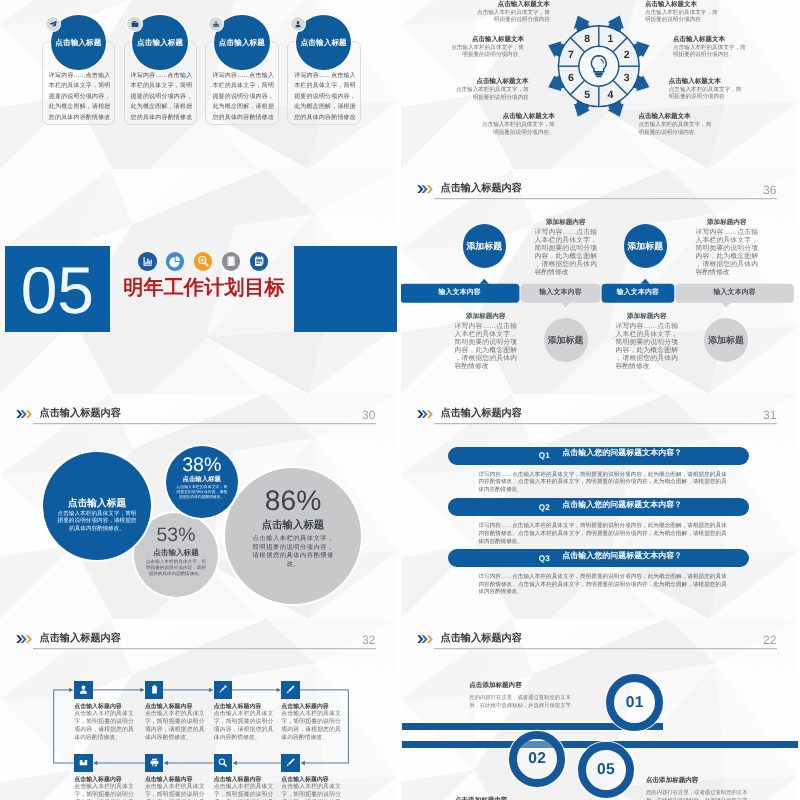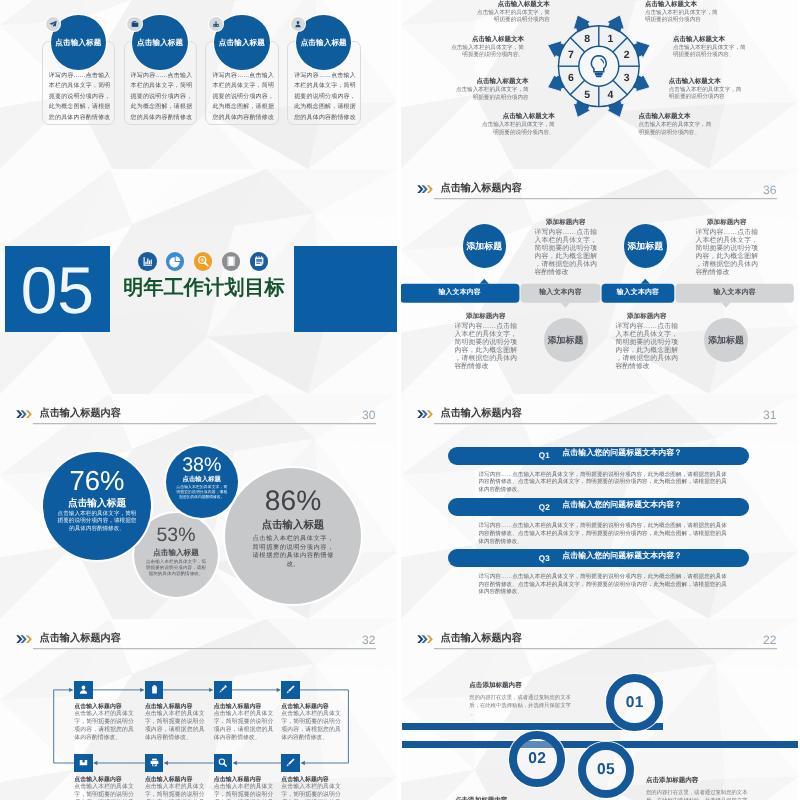--- a/index.html
+++ b/index.html
@@ -38,21 +38,21 @@
       background:#d6d8da;box-shadow:0 0 0 1.1px rgba(255,255,255,.95);
       display:flex;align-items:center;justify-content:center;}
   .s28 .badge svg{width:8px;height:8px;fill:#164a7d;}
 
   
   .s05 .lbox{position:absolute;left:4.5px;top:77.1px;width:105.7px;height:86.2px;background:#0b5ea4;}
   .s05 .lbox span{position:absolute;left:0;right:0;top:15px;text-align:center;color:#f0f7fc;
       font-size:66px;font-weight:300;line-height:58px;letter-spacing:0px;}
   .s05 .rbox{position:absolute;left:293.5px;top:77.1px;width:103.5px;height:86.2px;background:#0b5ea4;}
   .s05 .ttl{position:absolute;left:112px;top:105.6px;width:184px;text-align:center;
-      font-size:20.2px;font-weight:bold;color:#14532d;line-height:26px;letter-spacing:0;}
+      font-size:20.2px;font-weight:bold;color:#b91c1c;line-height:26px;letter-spacing:0;}
   .s05 .icons{position:absolute;left:138px;top:83.4px;width:130.3px;height:18.6px;}
   .s05 .icons .ic{position:absolute;top:0;width:18.6px;height:18.6px;border-radius:50%;
       display:flex;align-items:center;justify-content:center;}
   .s05 .icons .ic svg{width:12.4px;height:12.4px;fill:#fff;}
 
   
   .s29 .bubble{position:absolute;width:43.5px;height:43.5px;border-radius:50%;
       display:flex;align-items:center;justify-content:center;flex-direction:row;}
   .s29 .bubble b{font-size:8.95px;font-weight:bold;line-height:10.3px;text-align:center;}
   .s29 .b-blue{background:#0d5c9f;color:#fff;}
@@ -581,21 +581,20 @@
           <span class="n" style="top:11.5px;font-size:19.45px;line-height:22.6px;">53%</span>
           <span class="t" style="top:35.8px;font-size:7.6px;line-height:9.1px;">点击输入标题</span>
           <span class="d" style="top:46.0px;font-size:4.55px;line-height:6.2px;left:12.2px;right:12.2px;">点击输入本栏的具体文字，简明扼要的说明分项内容，请根据您的具体内容酌情修改。</span>
         </div>
 <div class="pc" style="left:225.1px;top:74.0px;width:135.8px;height:135.8px;z-index:2;background:var(--pcc3);color:var(--pct3);">
           <span class="n" style="top:16.0px;font-size:28.2px;line-height:32.7px;">86%</span>
           <span class="t" style="top:51.8px;font-size:10.4px;line-height:12.5px;">点击输入标题</span>
           <span class="d" style="top:67.0px;font-size:6.25px;line-height:8.6px;left:27.5px;right:27.5px;">点击输入本栏的具体文字，简明扼要的说明分项内容，请根据您的具体内容酌情修改。</span>
         </div>
 <div class="pc" style="left:43.0px;top:58.0px;width:108.0px;height:108.0px;z-index:3;background:var(--pcc0);color:var(--pct0);">
-          <span class="n" style="top:12.6px;font-size:27.5px;line-height:31.9px;">76%</span>
           <span class="t" style="top:45.5px;font-size:9.7px;line-height:11.6px;">点击输入标题</span>
           <span class="d" style="top:58.5px;font-size:5.55px;line-height:7.9px;left:14.6px;right:14.6px;">点击输入本栏的具体文字，简明扼要的说明分项内容，请根据您的具体内容酌情修改。</span>
         </div>
 <div class="pc" style="left:165.9px;top:52.1px;width:71.7px;height:71.7px;z-index:4;background:var(--pcc1);color:var(--pct1);">
           <span class="n" style="top:8.4px;font-size:19.6px;line-height:22.7px;">38%</span>
           <span class="t" style="top:30.1px;font-size:6.4px;line-height:7.7px;">点击输入标题</span>
           <span class="d" style="top:38.8px;font-size:3.78px;line-height:5.3px;left:10.4px;right:10.4px;">点击输入本栏的具体文字，简明扼要的说明分项内容，请根据您的具体内容酌情修改。</span>
         </div>
 </div>
     </div>

